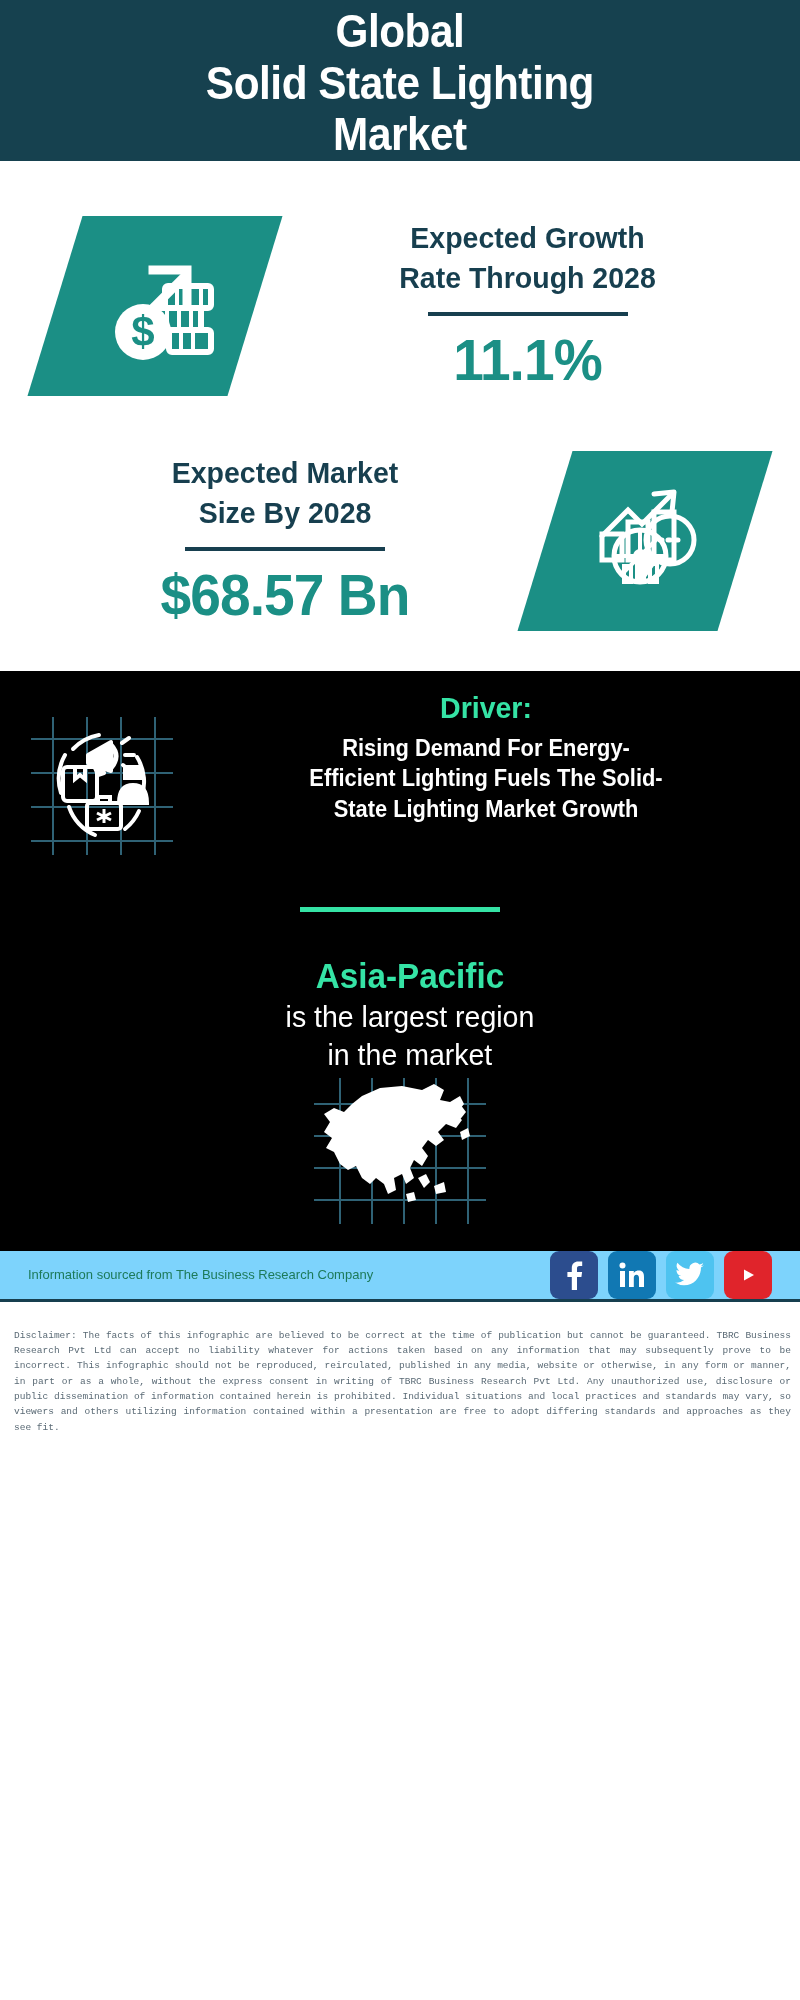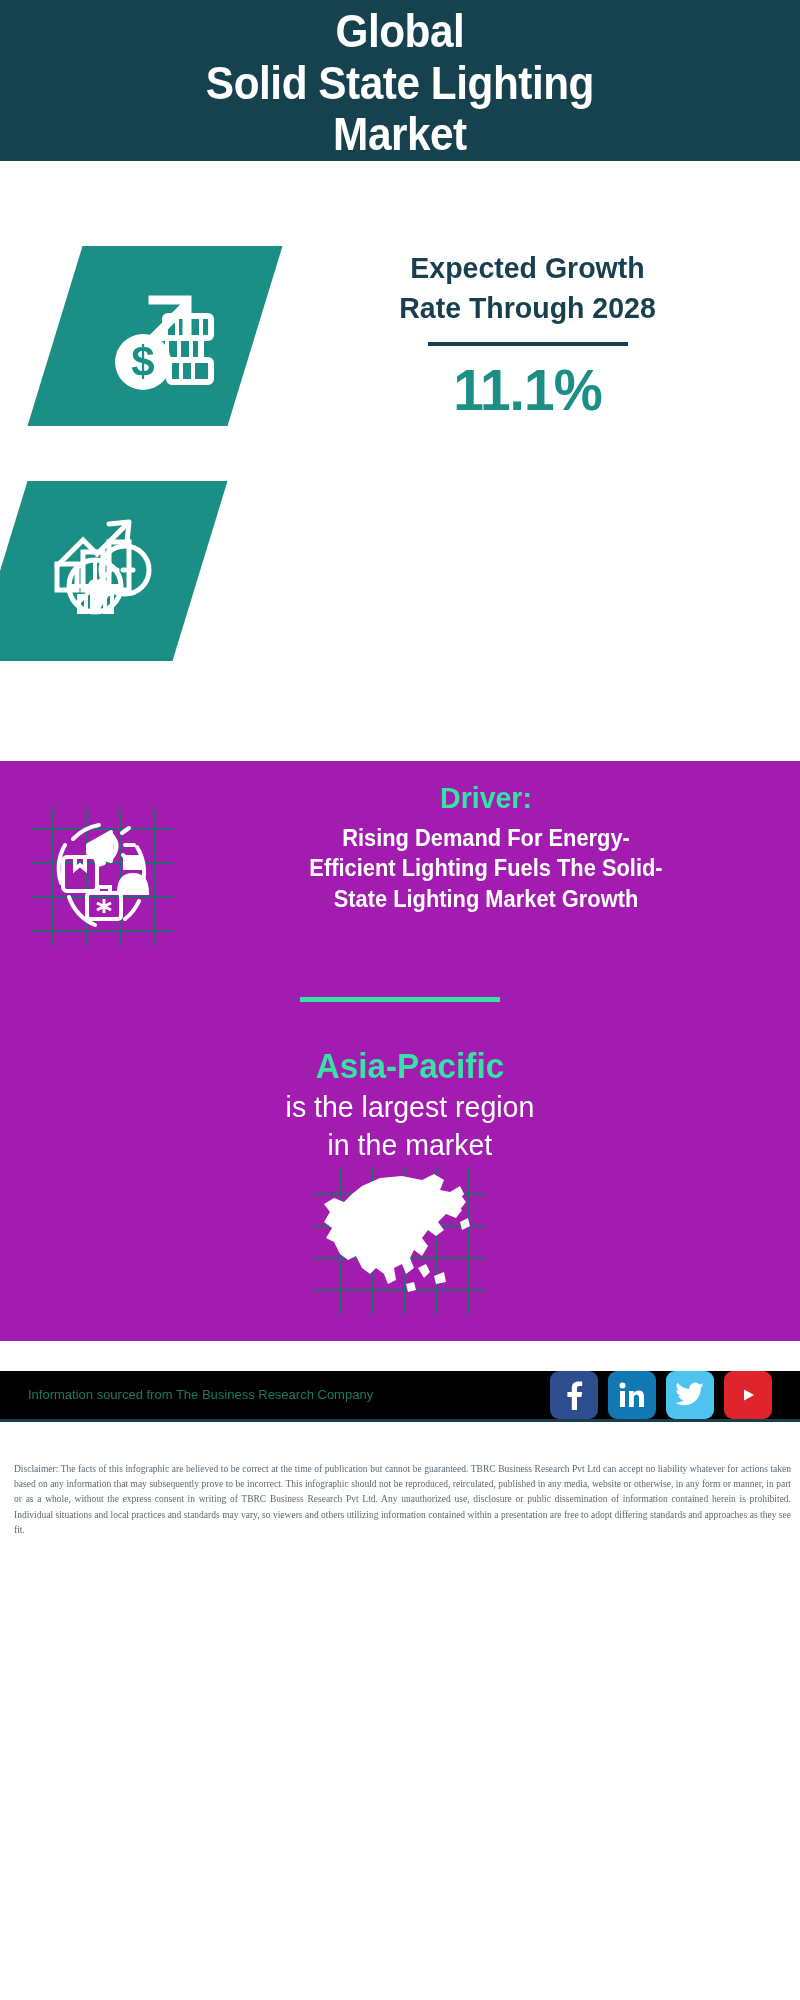--- a/index.html
+++ b/index.html
@@ -4,21 +4,21 @@
 <style>
   * { margin:0; padding:0; box-sizing:border-box; }
   html,body { width:800px; height:2000px; }
   body {
     font-family:"Liberation Sans", sans-serif;
     background:#ffffff;
     color:#173f4f;
     position:relative;
     overflow:hidden;
   }
-  .page { width:800px; height:1409px; position:relative; display:flex; flex-direction:column;gap:30px; }
+  .page { width:800px; height:1409px; position:relative; display:flex; flex-direction:column; }
 
   
   .header {
     background:#16414f;
     height:250px;
     display:flex; flex-direction:column;
     align-items:center; justify-content:center;
     padding-top:6px;
   }
   .header h1 {
@@ -75,21 +75,21 @@
   .row1 .stat-text { }
   .row2 .stat-text { padding-left:25px; }
   .row1 .para { margin-left:55px; }
   .row2 .para { margin-right:55px; }
 
   
   .skyline { width:800px; height:130px; display:block; margin-top:10px; }
 
   
   .dark {
-    background:#a21caf;
+    background:#000000;
     position:relative;
     padding:0;
     flex:0 0 auto;
     height:580px;
   }
   .driver-row { display:flex; align-items:flex-start; padding:20px 0 0 0; }
   .driver-icon-wrap {
     width:200px; flex:0 0 auto;
     display:flex; align-items:center; justify-content:center;
     padding-top:20px;
@@ -126,21 +126,21 @@
   .region-sub {
     color:#ffffff;
     font-size:30px; line-height:1.28;
     font-family:"Liberation Sans Narrow","Liberation Sans",sans-serif;
     transform:scaleX(0.95);
   }
   .map-wrap { width:230px; flex:0 0 auto; display:flex; justify-content:center; }
 
   
   .footer {
-    background:#000000;
+    background:#7dd3fc;
     height:108px;
     display:flex; align-items:center;
     padding:0 28px;
     border-bottom:3px solid #173f4f;
   }
   .source { flex:1 1 auto; }
   .source div {
     color:#1d7a5a;
     font-size:13px;
     line-height:1.7;
@@ -156,21 +156,22 @@
   .sbtn.tw { background:#4ec3f0; }
   .sbtn.yt { background:#e0242b; }
 
   
   .disclaimer {
     padding:10px 9px 0 14px;
     color:#5a6a75;
     font-size:9.5px;
     line-height:1.62;
     text-align:justify;
-    font-family:Liberation Serif, serif;
+    font-family:Liberation Mono, monospace;
+    margin-top:16px;
   }
 </style>
 </head>
 <body>
 
 <div class="page">
 
   <div class="header">
     <h1>
       <span class="l1">Global</span>
@@ -205,20 +206,28 @@
         <div class="stat-title">
           <span>Expected Growth</span><br>
           <span>Rate Through 2028</span>
         </div>
         <div class="rule"></div>
         <div class="stat-value">11.1%</div>
       </div>
     </div>
 
     <div class="stat-row row2">
+      <div class="stat-text">
+        <div class="stat-title">
+          <span>Expected Market</span><br>
+          <span>Size By 2028</span>
+        </div>
+        <div class="rule"></div>
+        <div class="stat-value">$68.57 Bn</div>
+      </div>
       <div class="para">
         <span class="ico">
           <svg width="122" height="122" viewBox="0 0 122 122" fill="none" stroke="#fff" stroke-width="5">
 
             <path d="M18 58 L44 32 L58 46 L86 18" fill="none" stroke-linecap="round"></path>
             <path d="M70 16 L90 14 L88 34" fill="none" stroke-linecap="round" stroke-linejoin="round"></path>
 
             <rect x="18" y="56" width="20" height="26" fill="none"></rect>
             <rect x="44" y="44" width="20" height="38" fill="none"></rect>
             <rect x="70" y="34" width="20" height="48" fill="none"></rect>

